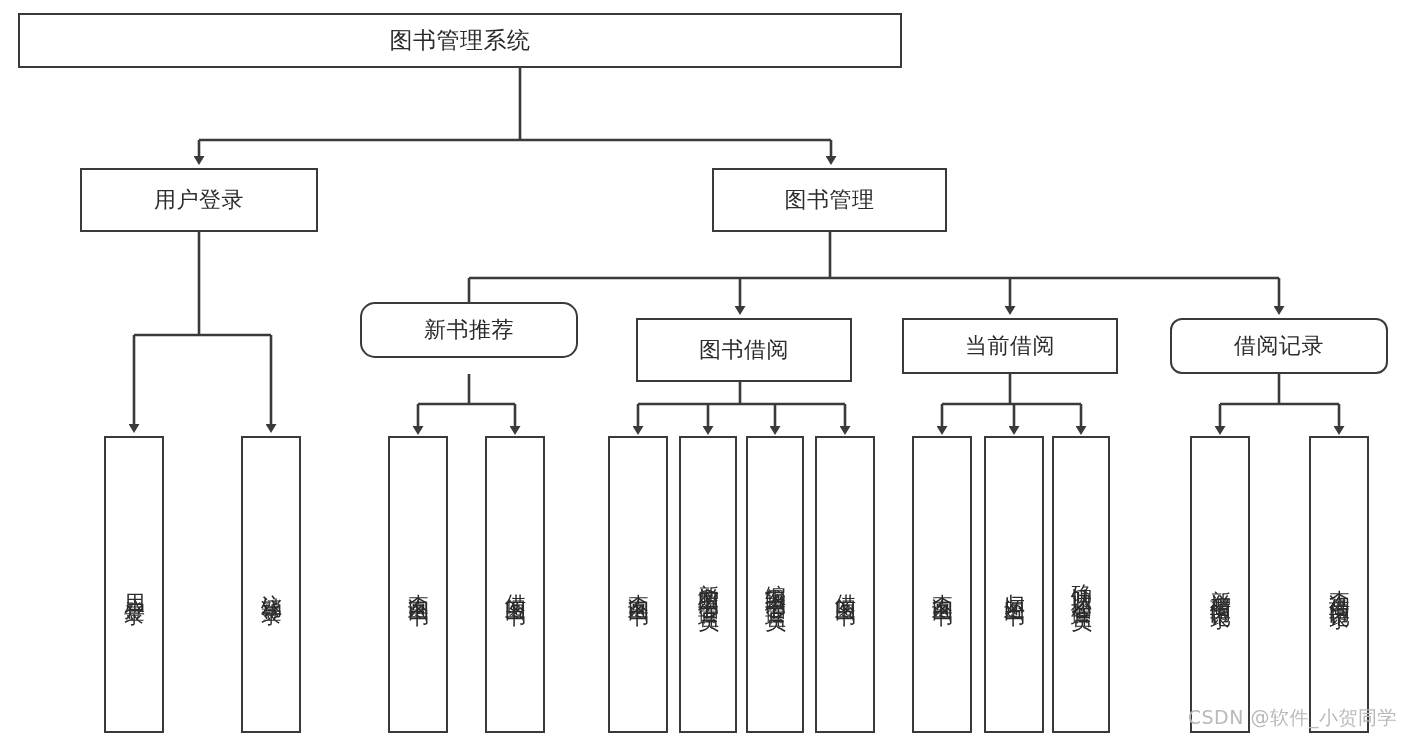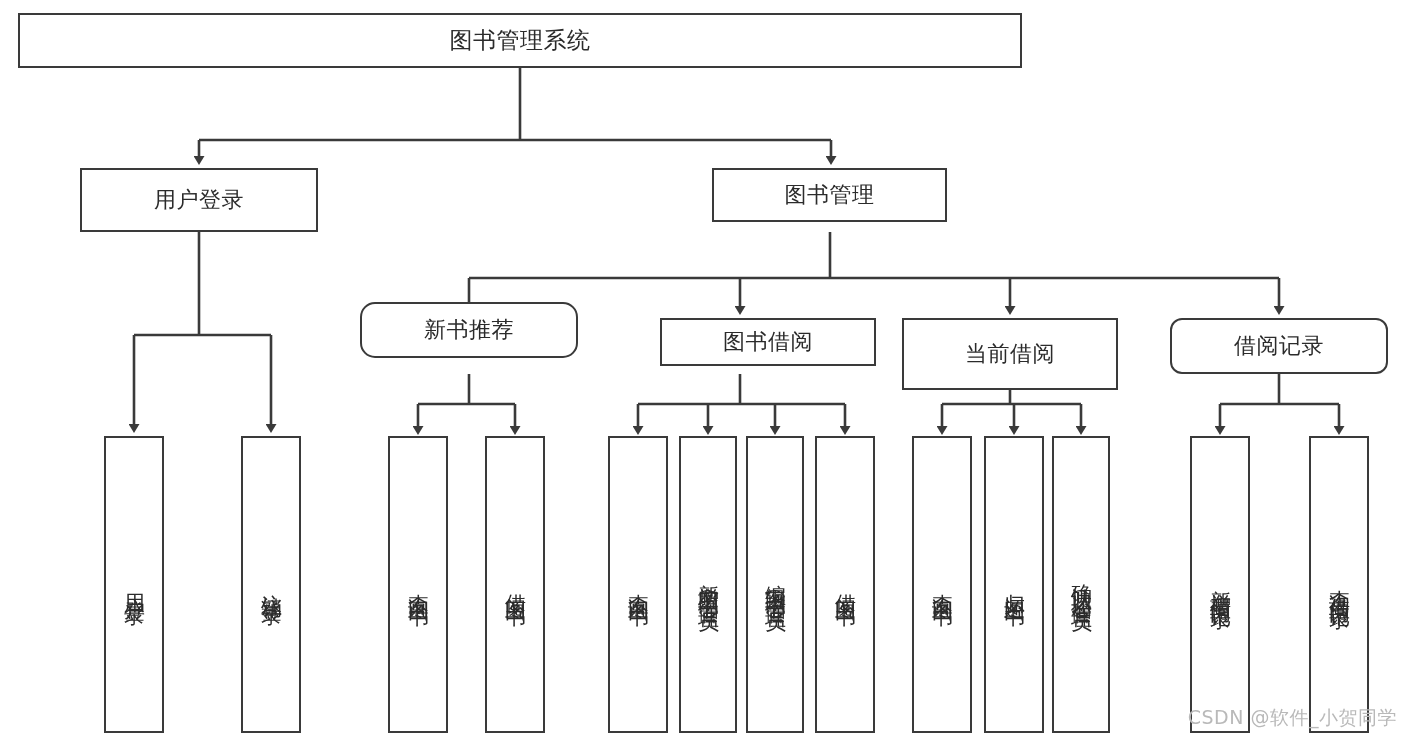--- a/index.html
+++ b/index.html
@@ -121,38 +121,38 @@
       <path d="M1014,404 L1014,427" marker-end="url(#arrow)"></path>
       <path d="M1081,404 L1081,427" marker-end="url(#arrow)"></path>
 
       <path d="M1279,374 L1279,404"></path>
       <path d="M1220,404 L1339,404"></path>
       <path d="M1220,404 L1220,427" marker-end="url(#arrow)"></path>
       <path d="M1339,404 L1339,427" marker-end="url(#arrow)"></path>
     </g>
   </svg>
 
-  <div class="node horiz root" style="left:18px; top:13px; width:1004px; height:55px;">
+  <div class="node horiz root" style="left:18px; top:13px; width:884px; height:55px;">
     <span class="label">图书管理系统</span>
   </div>
 
   <div class="node horiz" style="left:80px; top:168px; width:238px; height:64px;">
     <span class="label">用户登录</span>
   </div>
-  <div class="node horiz" style="left:712px; top:168px; width:235px; height:54px;">
+  <div class="node horiz" style="left:712px; top:168px; width:235px; height:64px;">
     <span class="label">图书管理</span>
   </div>
 
   <div class="node horiz" style="left:360px; top:302px; width:218px; height:56px;border-radius:15px;">
     <span class="label">新书推荐</span>
   </div>
-  <div class="node horiz" style="left:660px; top:318px; width:216px; height:48px;">
+  <div class="node horiz" style="left:636px; top:318px; width:216px; height:64px;">
     <span class="label">图书借阅</span>
   </div>
-  <div class="node horiz" style="left:902px; top:318px; width:216px; height:72px;">
+  <div class="node horiz" style="left:902px; top:318px; width:216px; height:56px;">
     <span class="label">当前借阅</span>
   </div>
   <div class="node horiz" style="left:1170px; top:318px; width:218px; height:56px;border-radius:12px;">
     <span class="label">借阅记录</span>
   </div>
 
   <div class="node vert" style="left:104px; top:436px; width:60px; height:297px;">
     <span class="label">用户登录</span>
   </div>
   <div class="node vert" style="left:241px; top:436px; width:60px; height:297px;">

